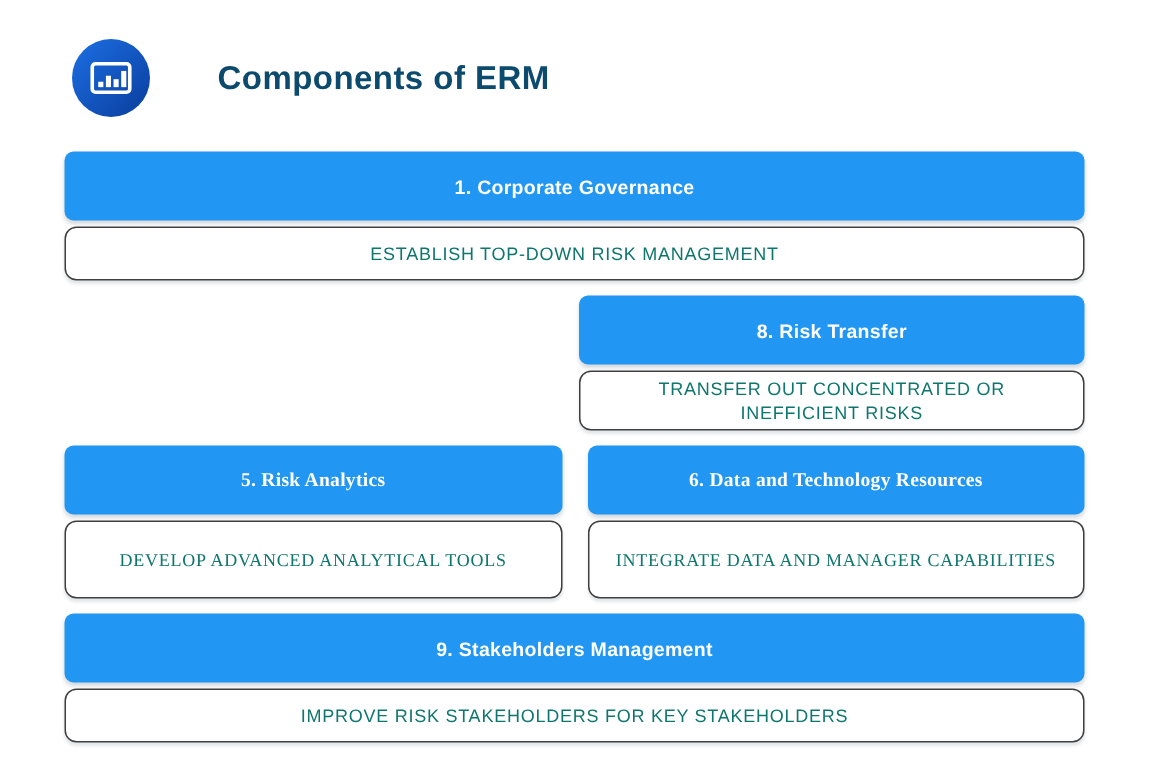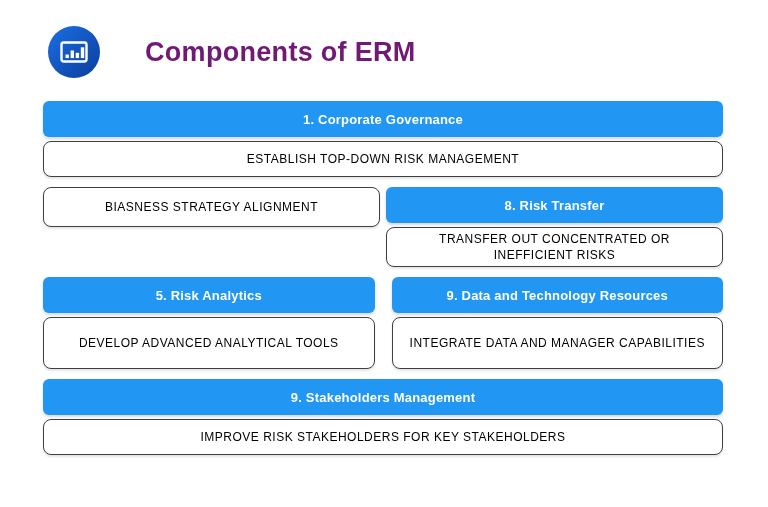--- a/index.html
+++ b/index.html
@@ -23,49 +23,49 @@
     display: flex;
     align-items: center;
   }
   .logo-badge {
     width: 52px;
     height: 52px;
     flex: 0 0 52px;
   }
   .page-title {
     margin-left: 45px;
-    font-size: 27px;
+    font-size: 22px;
     font-weight: 700;
-    color: #701a75;
+    color: #0c4a6e;
     letter-spacing: 0.3px;
   }
   
   .diagram {
     position: absolute;
     top: 101px;
     left: 43px;
     width: 680px;
     display: flex;
     flex-direction: column;
     gap: 10px;
   }
   .row {
     display: flex;
     gap: 6px;
   }
-  .row.tight { gap: 17px; }
+  .row.tight { gap: 17px; font-family: Liberation Serif, serif; }
   .col {
     flex: 1 1 0;
     display: flex;
     flex-direction: column;
     gap: 4px;
     min-width: 0;
   }
   .hdr {
-    height: 36px;
+    height: 46px;
     background: #2196f3;
     border-radius: 6px;
     display: flex;
     align-items: center;
     justify-content: center;
     color: #ffffff;
     font-size: 13px;
     font-weight: 700;
     letter-spacing: 0.2px;
     box-shadow: 0 2px 3px rgba(100,115,130,0.28);
@@ -74,21 +74,21 @@
     box-sizing: border-box;
   }
   .bdy {
     background: #ffffff;
     border: 1.5px solid #3f3f3f;
     border-radius: 8px;
     display: flex;
     align-items: center;
     justify-content: center;
     text-align: center;
-    color: #000000;
+    color: #0f766e;
     font-size: 12px;
     font-weight: 400;
     letter-spacing: 0.5px;
     line-height: 1.35;
     padding: 2px 12px;
     box-sizing: border-box;
     box-shadow: 0 2px 2px rgba(100,115,130,0.18);
   }
   .h36 { height: 36px; }
   .h40 { height: 40px; }
@@ -123,35 +123,34 @@
 
     <div class="row">
       <div class="col">
         <div class="hdr">1. Corporate Governance</div>
         <div class="bdy h36">ESTABLISH TOP-DOWN RISK MANAGEMENT</div>
       </div>
     </div>
 
     <div class="row">
       <div class="col">
-        <div class="bdy h40">BIASNESS STRATEGY ALIGNMENT</div>
       </div>
       <div class="col">
         <div class="hdr">8. Risk Transfer</div>
         <div class="bdy h40">TRANSFER OUT CONCENTRATED OR INEFFICIENT RISKS</div>
       </div>
     </div>
 
     <div class="row tight">
       <div class="col">
         <div class="hdr">5. Risk Analytics</div>
         <div class="bdy h38">DEVELOP ADVANCED ANALYTICAL TOOLS</div>
       </div>
       <div class="col">
-        <div class="hdr">9. Data and Technology Resources</div>
+        <div class="hdr">6. Data and Technology Resources</div>
         <div class="bdy h38">INTEGRATE DATA AND MANAGER CAPABILITIES</div>
       </div>
     </div>
 
     <div class="row">
       <div class="col">
         <div class="hdr">9. Stakeholders Management</div>
         <div class="bdy h36">IMPROVE RISK STAKEHOLDERS FOR KEY STAKEHOLDERS</div>
       </div>
     </div>

